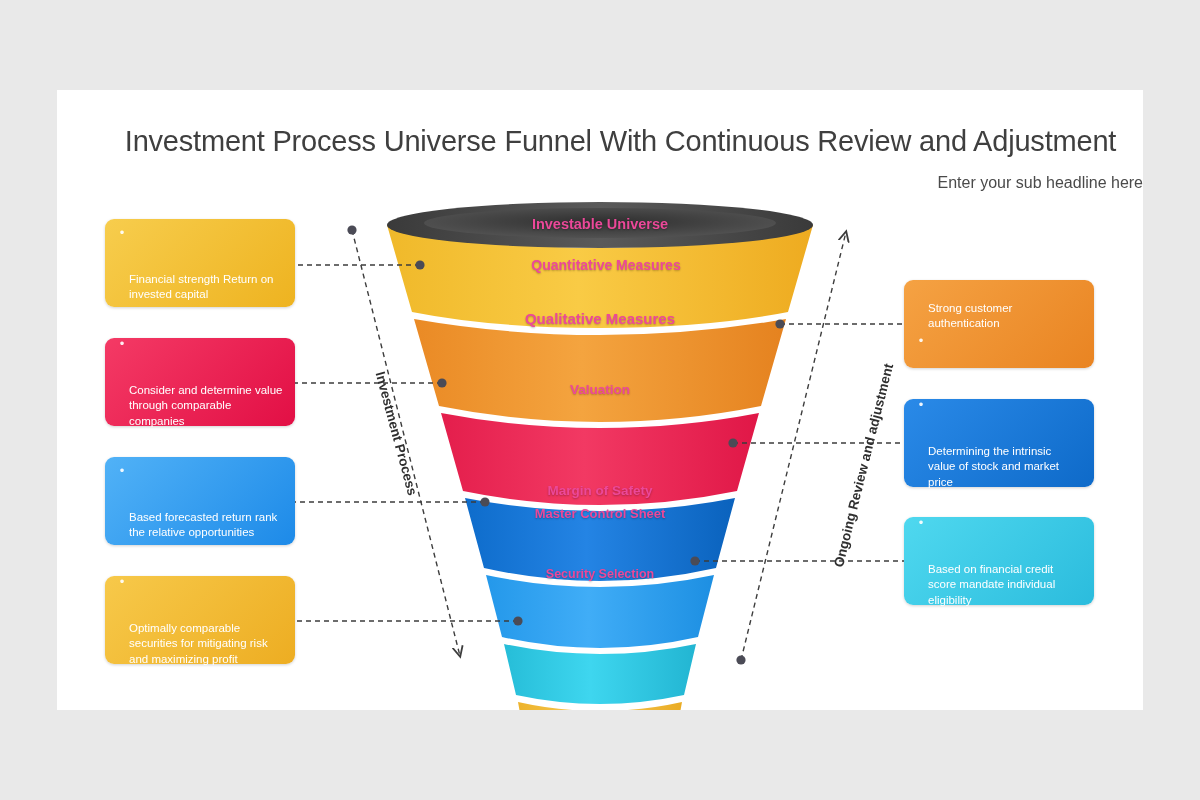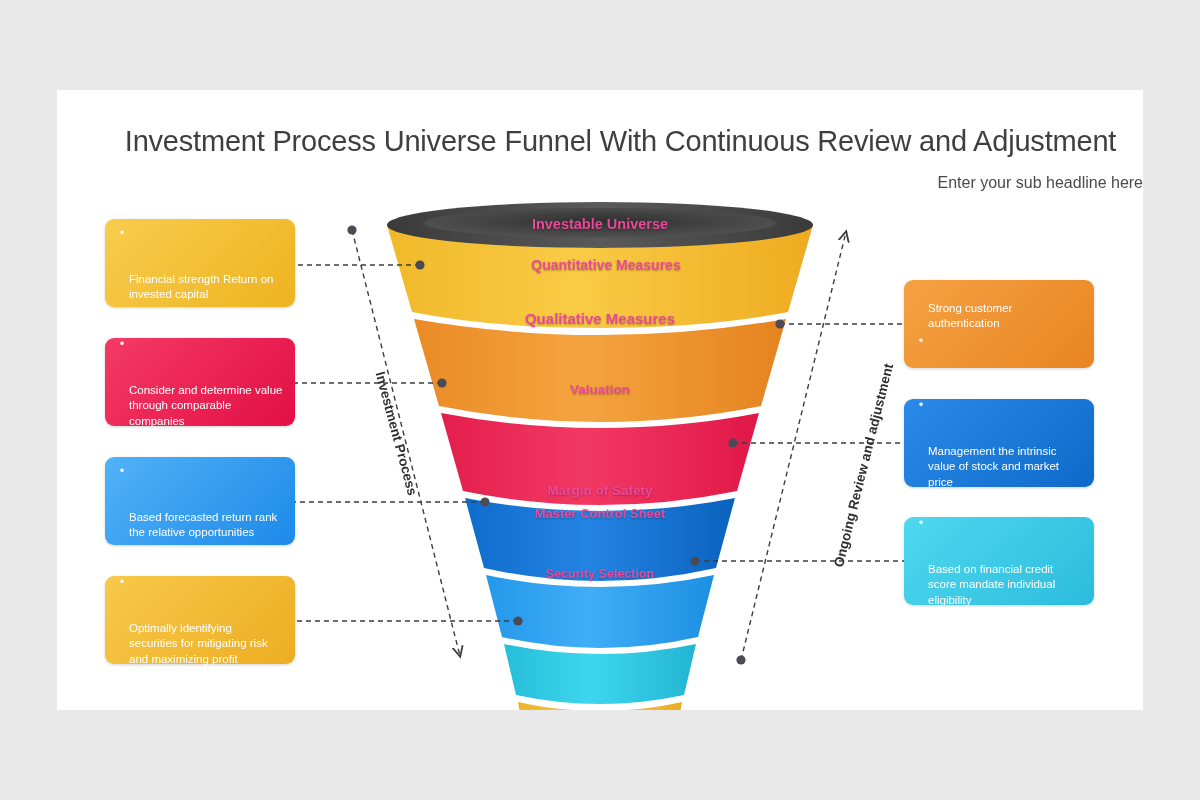--- a/index.html
+++ b/index.html
@@ -195,39 +195,39 @@
     <div class="callout" style="left:48px;top:367px;width:190px;height:88px;background:linear-gradient(135deg,#51b2f7,#1d8ae8);">
       <div class="bullet-row">
         <span class="dot">•</span>
         <span class="btext">Based forecasted return rank the relative opportunities</span>
       </div>
     </div>
 
     <div class="callout" style="left:48px;top:486px;width:190px;height:88px;background:linear-gradient(135deg,#f7c94a,#edad22);">
       <div class="bullet-row">
         <span class="dot">•</span>
-        <span class="btext">Optimally identifying securities for mitigating risk and maximizing profit</span>
+        <span class="btext">Optimally comparable securities for mitigating risk and maximizing profit</span>
       </div>
     </div>
 
     <div class="callout" style="left:847px;top:190px;width:190px;height:88px;background:linear-gradient(135deg,#f5a243,#e98422);">
       <div class="bullet-row">
         <span class="dot">•</span>
         <span class="btext">Strong customer authentication</span>
       </div>
       <div class="bullet-row">
         <span class="dot">•</span>
         <span class="btext">Investment</span>
       </div>
     </div>
 
     <div class="callout" style="left:847px;top:309px;width:190px;height:88px;background:linear-gradient(135deg,#2a8ae8,#0e6ac9);">
       <div class="bullet-row">
         <span class="dot">•</span>
-        <span class="btext">Management the intrinsic value of stock and market price</span>
+        <span class="btext">Determining the intrinsic value of stock and market price</span>
       </div>
     </div>
 
     <div class="callout" style="left:847px;top:427px;width:190px;height:88px;background:linear-gradient(135deg,#4fd8ef,#2bbcdd);">
       <div class="bullet-row">
         <span class="dot">•</span>
         <span class="btext">Based on financial credit score mandate individual eligibility</span>
       </div>
     </div>
 

